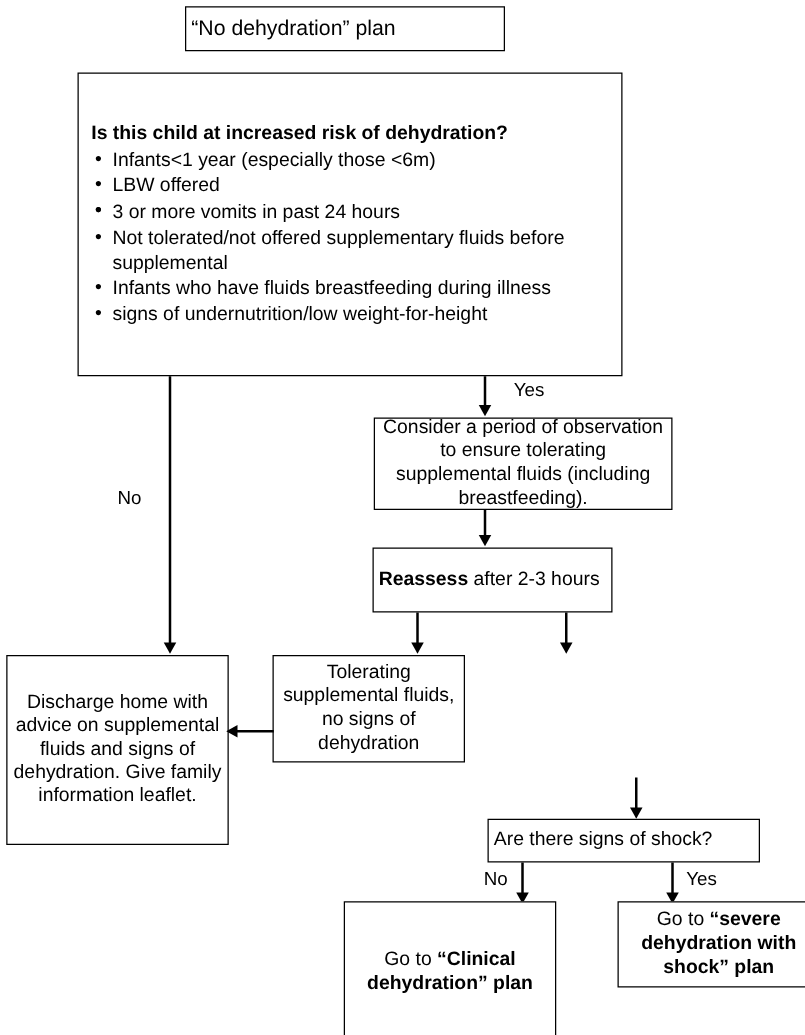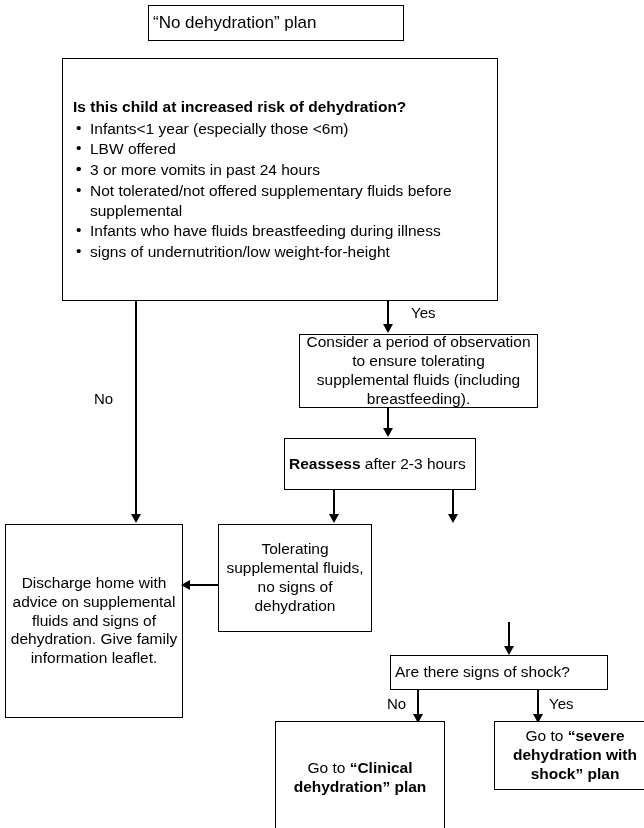--- a/index.html
+++ b/index.html
@@ -124,35 +124,35 @@
   <div class="arrow-down" style="left:131px; top:514px;"></div>
   <div class="label" style="left:94px; top:391px;">No</div>
 
   <div class="node" style="left:259px; top:334px; width:239px; height:74px;margin-left:40px;">
     <span>Consider a period of observation to ensure tolerating supplemental fluids (including breastfeeding).</span>
   </div>
 
   <div class="edge edge-v" style="left:387px; top:408px; height:22px;"></div>
   <div class="arrow-down" style="left:383px; top:428px;"></div>
 
-  <div class="node" style="left:284px; top:438px; width:192px; height:52px;">
+  <div class="node" style="left:298px; top:438px; width:192px; height:52px;">
     <span><span class="b">Reassess</span><span> after 2-3 hours</span></span>
   </div>
 
   <div class="edge edge-v" style="left:333px; top:490px; height:28px;"></div>
   <div class="arrow-down" style="left:329px; top:514px;"></div>
 
   <div class="edge edge-v" style="left:452px; top:490px; height:28px;"></div>
   <div class="arrow-down" style="left:448px; top:514px;"></div>
 
-  <div class="node" style="left:5px; top:524px; width:178px; height:194px;">
+  <div class="node" style="left:5px; top:524px; width:178px; height:152px;">
     <span>Discharge home with advice on supplemental fluids and signs of dehydration. Give family information leaflet.</span>
   </div>
 
-  <div class="node" style="left:218px; top:524px; width:154px; height:108px;">
+  <div class="node" style="left:218px; top:524px; width:154px; height:86px;">
     <span>Tolerating supplemental fluids, no signs of dehydration</span>
   </div>
 
   <div class="edge edge-h" style="left:189px; top:584px; width:30px;"></div>
   <div class="arrow-left" style="left:181px; top:580px;"></div>
 
 
   <div class="edge edge-v" style="left:508px; top:622px; height:28px;"></div>
   <div class="arrow-down" style="left:504px; top:646px;"></div>
 

